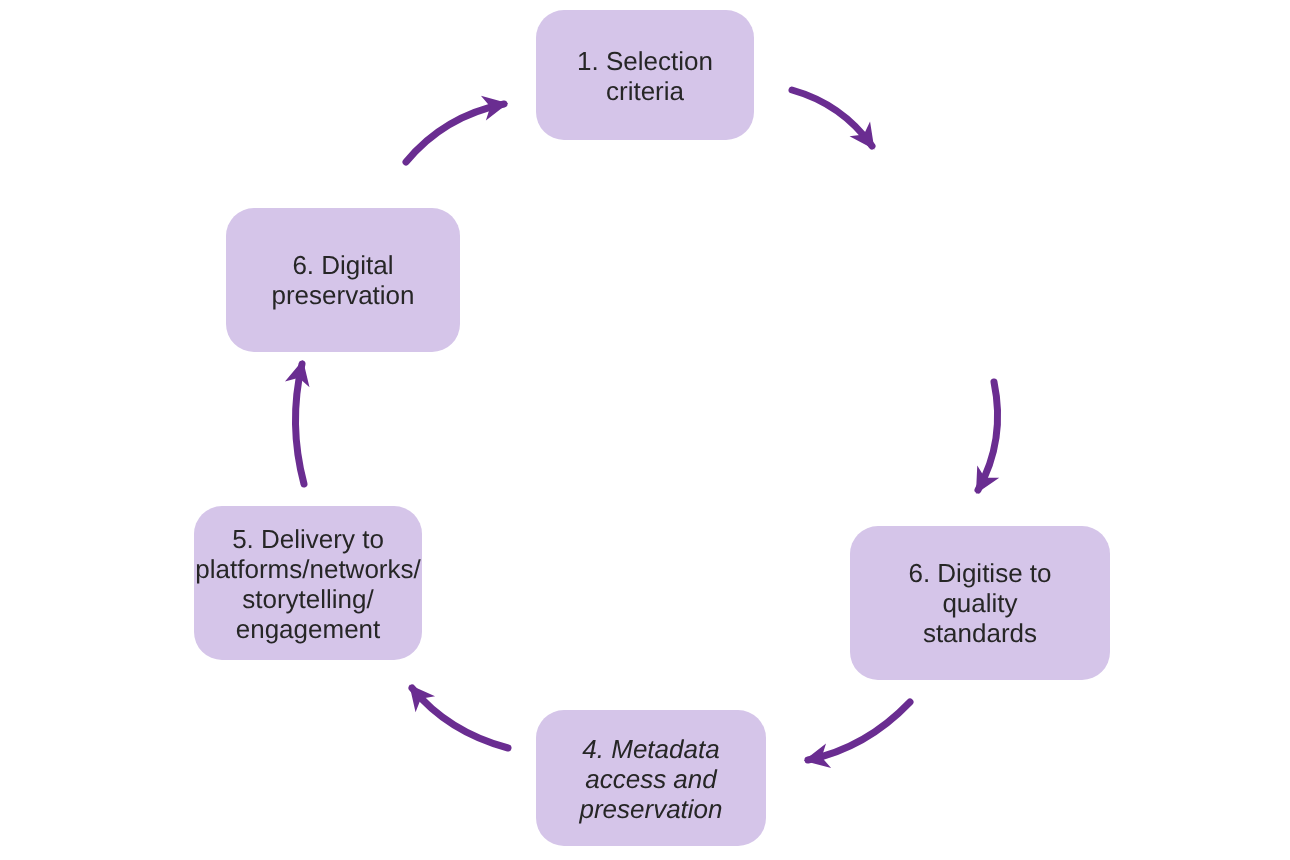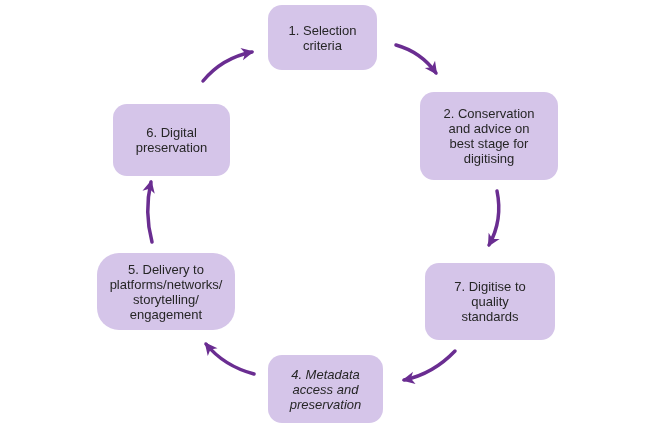--- a/index.html
+++ b/index.html
@@ -29,21 +29,21 @@
     color: var(--text, #262626);
     font-size: 13px;
     line-height: 15px;
     text-align: center;
     white-space: pre-line;
   }
   .b1 { left: 268px; top: 5px;   width: 109px; height: 65px; }
   .b2 { left: 420px; top: 92px;  width: 138px; height: 88px; }
   .b3 { left: 425px; top: 263px; width: 130px; height: 77px; }
   .b4 { left: 268px; top: 355px; width: 115px; height: 68px; font-style: italic; }
-  .b5 { left: 97px;  top: 253px; width: 138px; height: 77px; border-radius: 22px; }
+  .b5 { left: 97px;  top: 253px; width: 114px; height: 77px; }
   .b6 { left: 113px; top: 104px;  width: 117px; height: 72px; }
   svg.arrows {
     position: absolute;
     left: 0; top: 0;
     width: 645px; height: 430px;
     pointer-events: none;
   }
   svg.arrows path.shaft {
     fill: none;
     stroke-width: 3.5;
@@ -67,29 +67,23 @@
     <path class="shaft" d="M254,374 Q224,366 206,344" marker-end="url(#ah)" stroke="#6a2d91"></path>
     <path class="shaft" d="M152,242 Q144,212 151,182" marker-end="url(#ah)" stroke="#6a2d91"></path>
     <path class="shaft" d="M203,81 Q222,58 252,52" marker-end="url(#ah)" stroke="#6a2d91"></path>
   </svg>
 
   <div class="box b1">
     <span class="label">1. Selection
 criteria</span>
   </div>
 
-  <div class="box b2">
-    <span class="label">2. Conservation
-and advice on
-best stage for
-digitising</span>
-  </div>
 
   <div class="box b3">
-    <span class="label">7. Digitise to
+    <span class="label">6. Digitise to
 quality
 standards</span>
   </div>
 
   <div class="box b4">
     <span class="label">4. Metadata
 access and
 preservation</span>
   </div>
 

